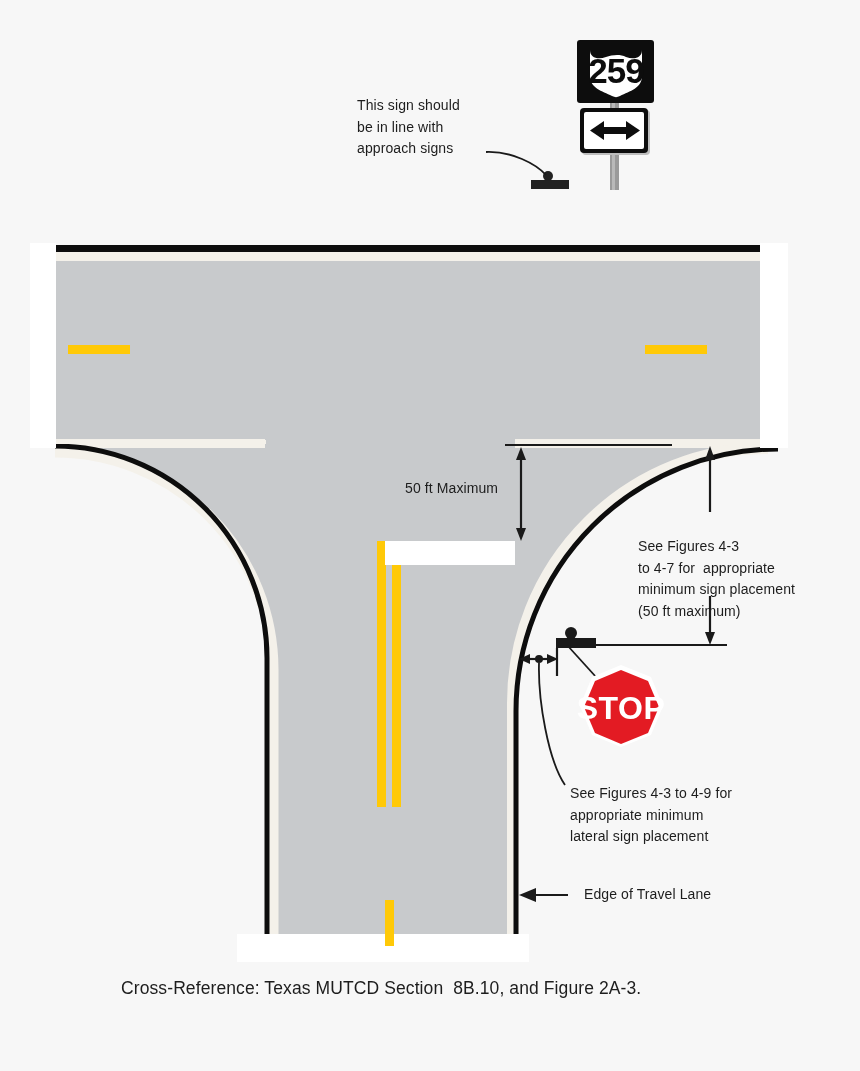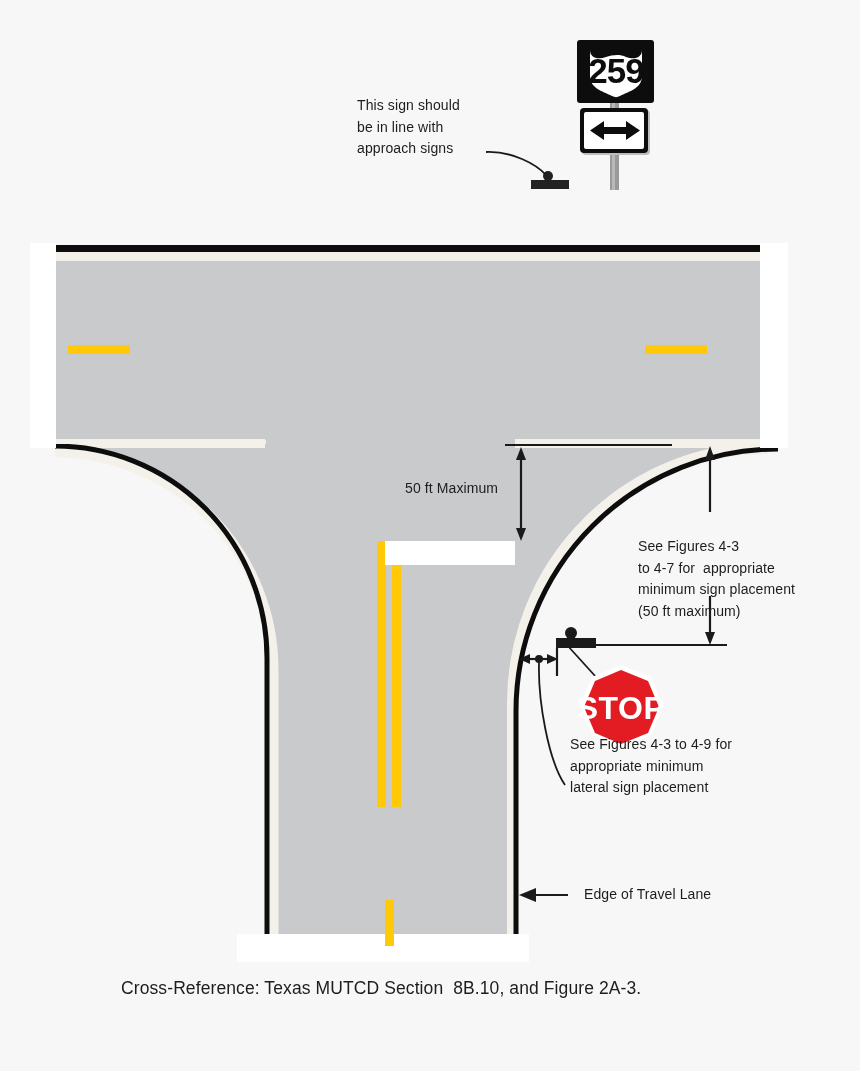--- a/index.html
+++ b/index.html
@@ -26,21 +26,21 @@
     font-family: "Liberation Sans", sans-serif;
     font-size: 14px;
     line-height: 21.5px;
     color: #1d1d1d;
     white-space: pre;
     letter-spacing: 0.1px;
   }
   #anno-inline-sign   { left: 357px; top: 95px; }
   #anno-30ft          { left: 405px; top: 478px; }
   #anno-sign-place    { left: 638px; top: 512px; margin-top: 24px; }
-  #anno-lateral       { left: 570px; top: 734px; }
+  #anno-lateral       { left: 570px; top: 783px; }
   #anno-edge-lane     { left: 576px; top: 884px; margin-left: 8px; }
   #anno-crossref      { left: 121px; top: 978px; font-size: 17.5px; }
 </style>
 </head>
 <body>
 
 <svg id="figure" viewBox="0 0 860 1071" xmlns="http://www.w3.org/2000/svg">
 
   <rect x="0" y="0" width="860" height="1071" fill="#f7f7f7"></rect>
 

